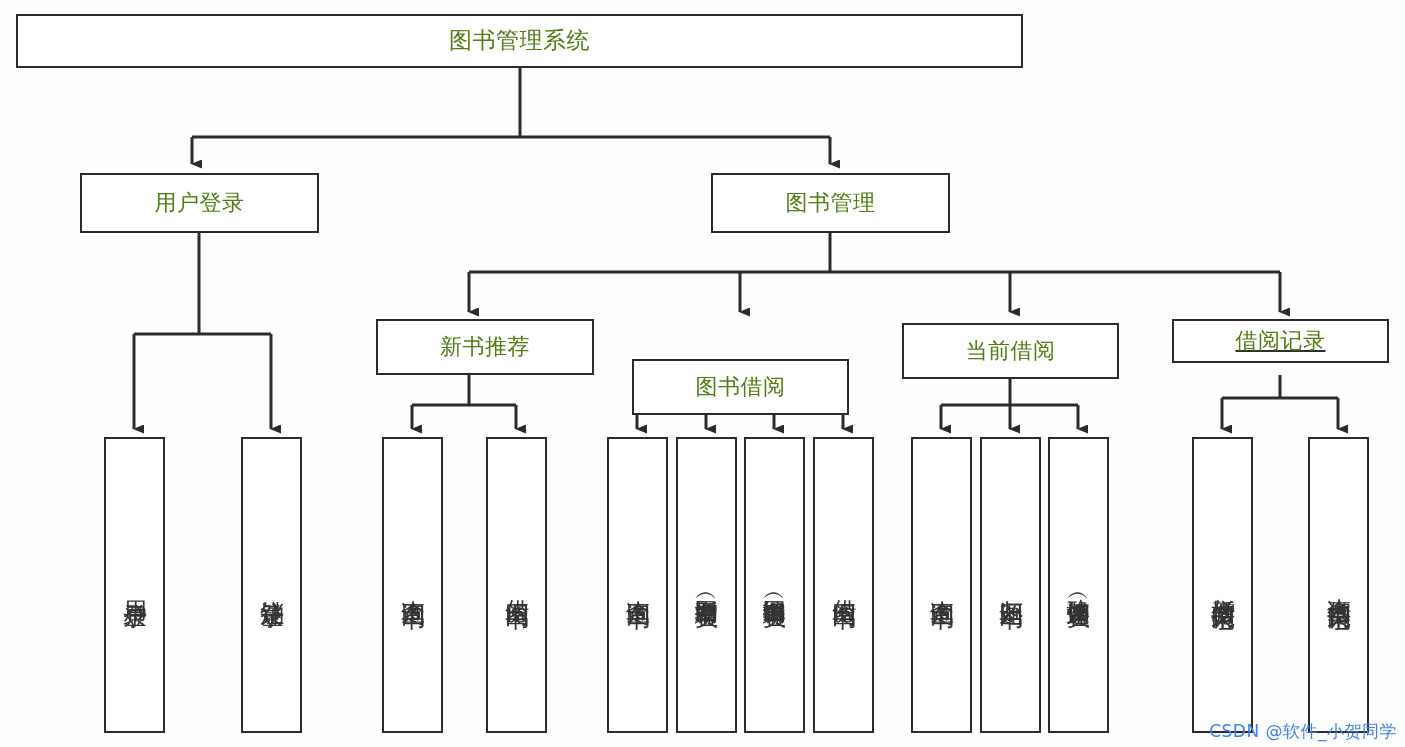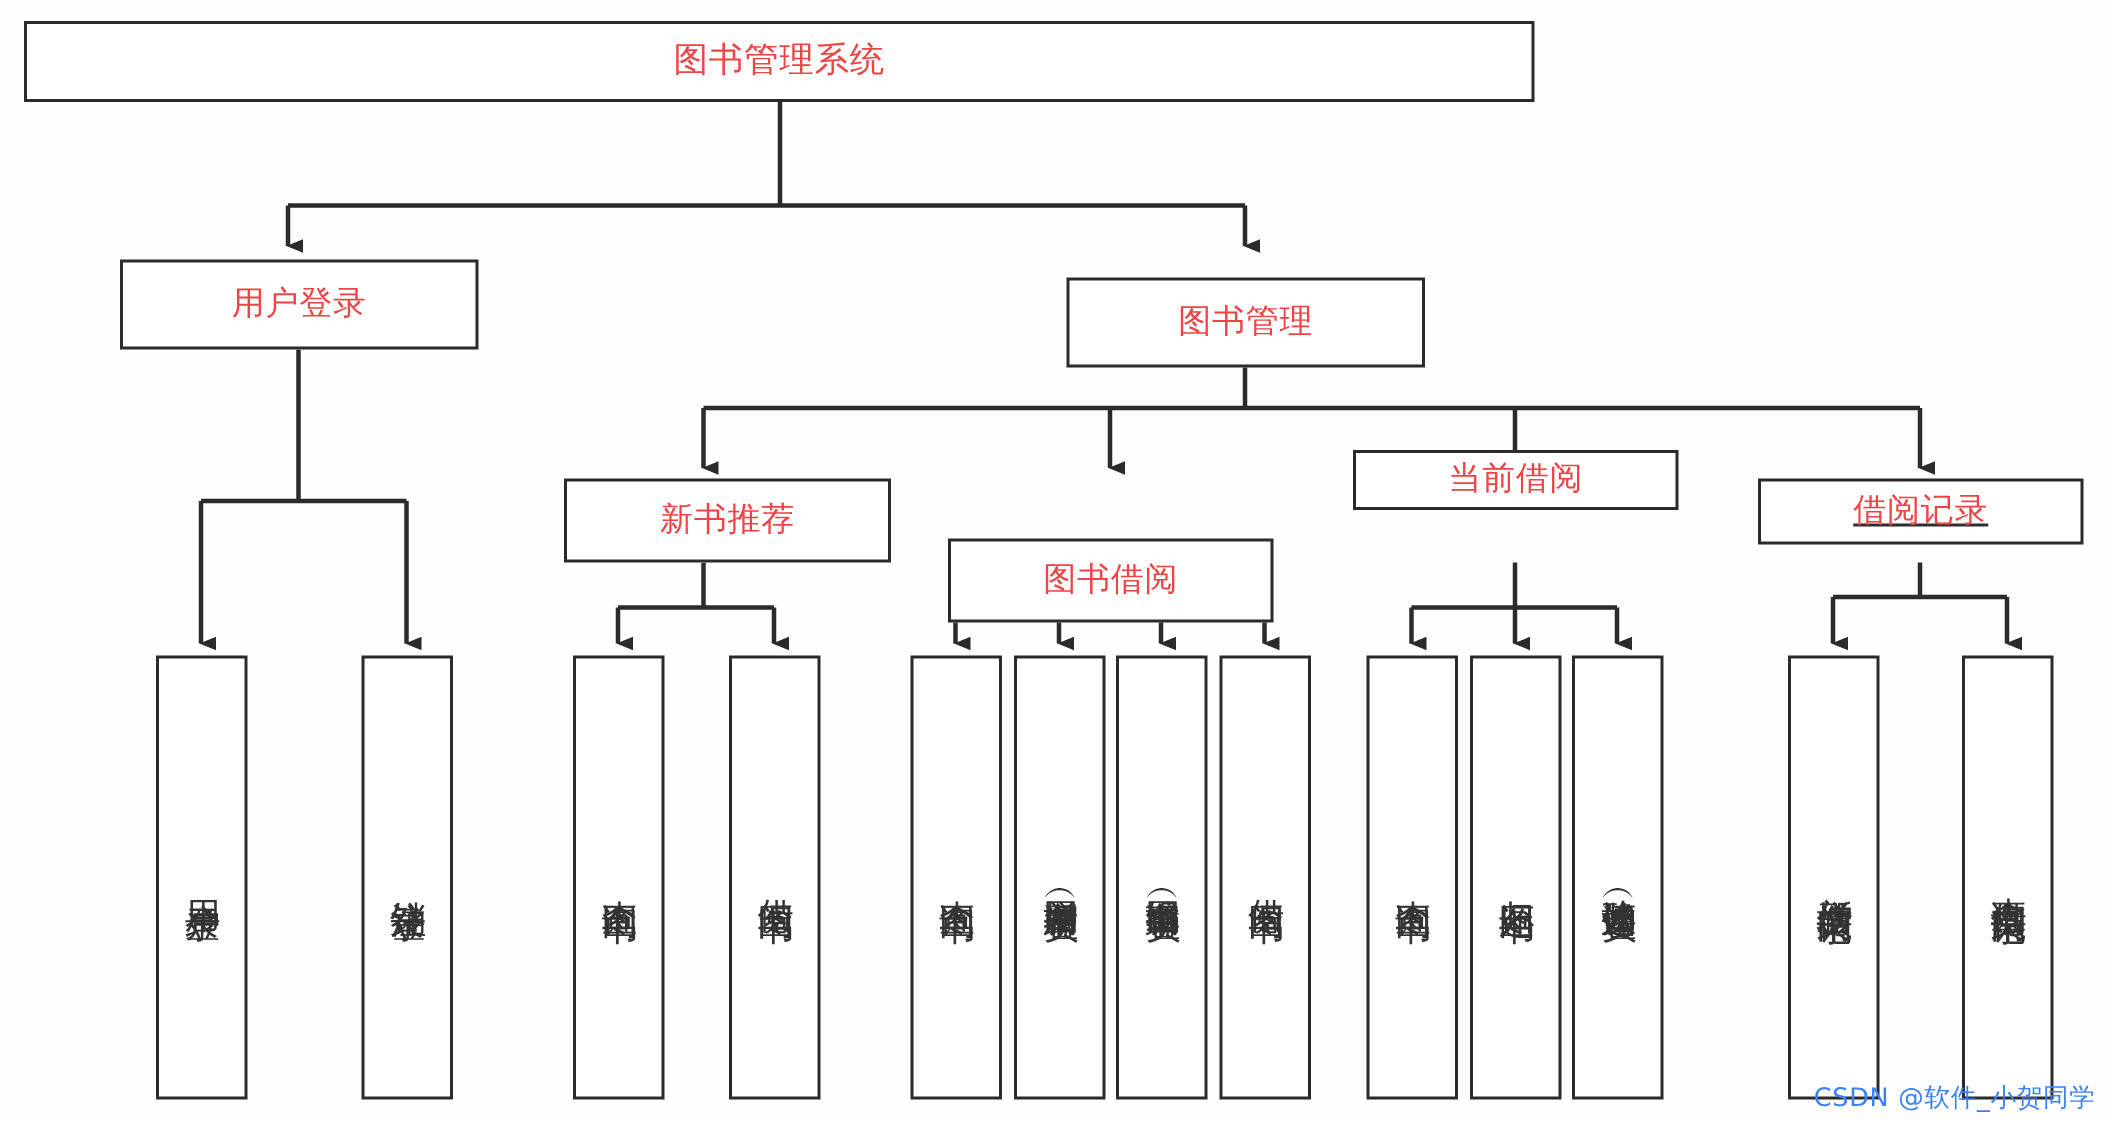--- a/index.html
+++ b/index.html
@@ -33,21 +33,21 @@
     background: #ffffff;
     display: flex;
     align-items: center;
     justify-content: center;
     color: #2f2f2f;
   }
   .node-label {
     display: block;
     text-align: center;
     letter-spacing: 0.5px;
-    color: #ef4444;
+    color: #4d7c0f;
   }
   
   .node.horizontal .node-label {
     font-size: 22px;
     line-height: 1.1;
     white-space: nowrap;
   }
   .node.root .node-label {
     font-size: 23px;
   }
@@ -138,33 +138,33 @@
   </svg>
 
   <div class="node horizontal root" style="left:16px; top:14px; width:1007px; height:54px;">
     <span class="node-label">图书管理系统</span>
   </div>
 
   <div class="node horizontal" style="left:80px; top:173px; width:239px; height:60px;">
     <span class="node-label">用户登录</span>
   </div>
 
-  <div class="node horizontal" style="left:711px; top:185px; width:239px; height:60px;">
+  <div class="node horizontal" style="left:711px; top:173px; width:239px; height:60px;">
     <span class="node-label">图书管理</span>
   </div>
 
   <div class="node horizontal" style="left:360px; top:319px; width:218px; height:56px;margin-left:16px;">
     <span class="node-label">新书推荐</span>
   </div>
 
   <div class="node horizontal" style="left:632px; top:319px; width:217px; height:56px;margin-top:40px;">
     <span class="node-label">图书借阅</span>
   </div>
 
-  <div class="node horizontal" style="left:902px; top:300px; width:217px; height:40px;">
+  <div class="node horizontal" style="left:902px; top:323px; width:217px; height:56px;">
     <span class="node-label">当前借阅</span>
   </div>
 
   <div class="node horizontal" style="left:1172px; top:319px; width:217px; height:44px;text-decoration:underline;">
     <span class="node-label">借阅记录</span>
   </div>
 
   <div class="node vertical" style="left:104px; top:437px; width:61px; height:296px;">
     <span class="node-label">用户登录</span>
   </div>

